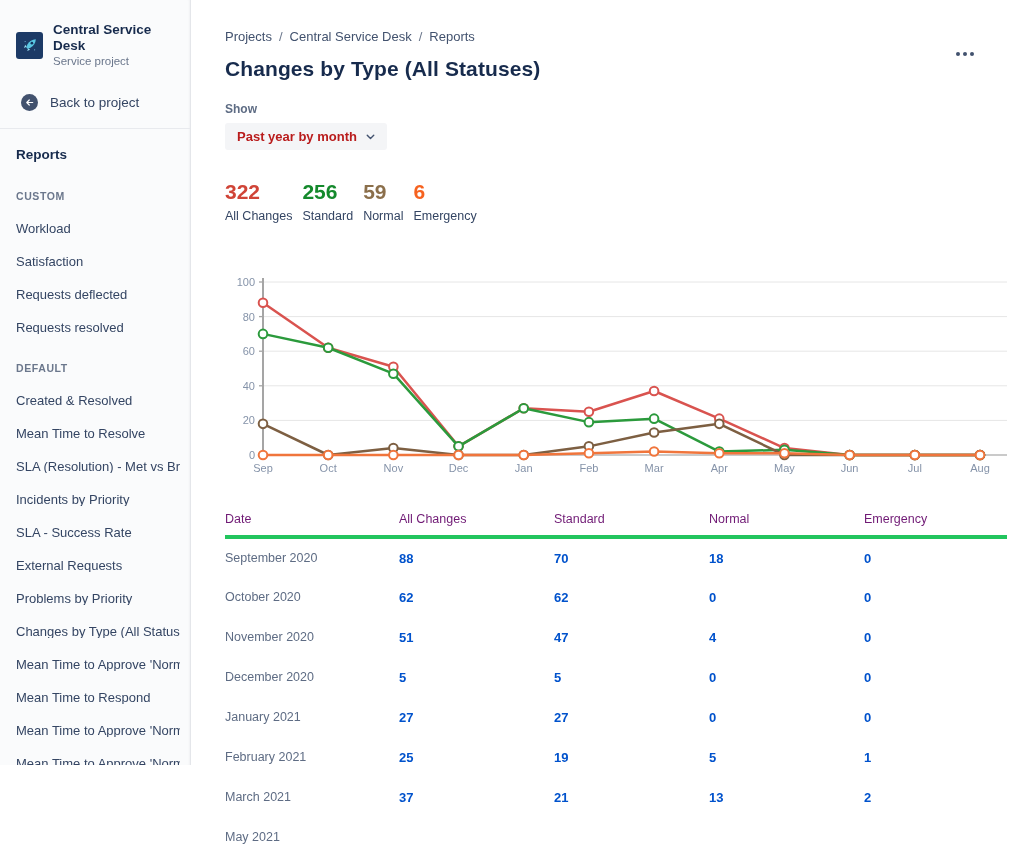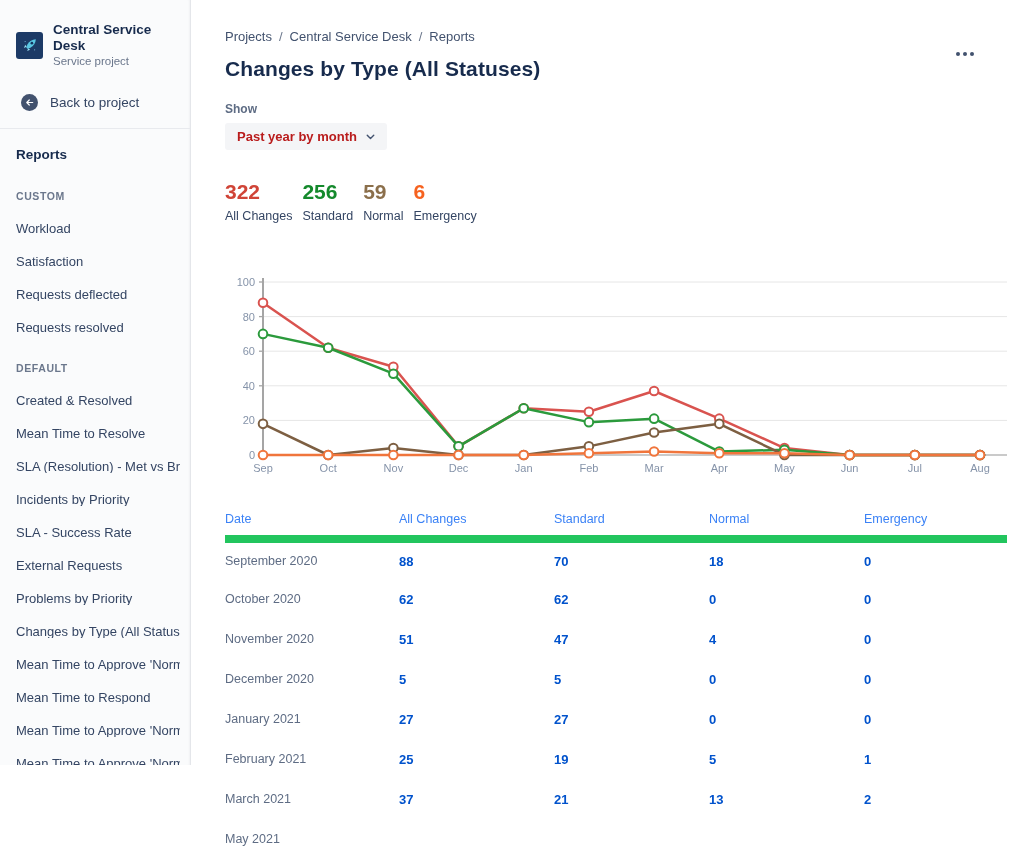--- a/index.html
+++ b/index.html
@@ -45,22 +45,22 @@
     font-family:"Liberation Sans", sans-serif; }
 
   .stats { display:flex; gap:10px; margin-top:29px; }
   .stat-value { font-size:21px; font-weight:700; line-height:1.2; }
   .stat-label { font-size:12.5px; color:#344563; margin-top:5px; }
 
   .chart-wrap { margin-top:51px; width:792px; height:212px; }
 
   .data-table { margin-top:20px; width:782px; border-collapse:collapse; table-layout:fixed; }
   .data-table col.c0 { width:162px; }
-  .data-table th { text-align:left; font-size:12.5px; font-weight:500; color:#3b82f6;
-    padding:6px 0 9px 0; border-bottom:8px solid #22c55e; }
+  .data-table th { text-align:left; font-size:12.5px; font-weight:500; color:#701a75;
+    padding:6px 0 9px 0; border-bottom:4px solid #22c55e; }
   .data-table th.num { padding-left:12px; }
   .data-table td { height:40px; vertical-align:middle; }
   .date-cell { font-size:12.5px; font-weight:500; color:#5e6c84; }
   .num-cell { padding-left:12px; }
   .num-link { font-size:13px; font-weight:700; color:#0052cc; text-decoration:none; cursor:pointer; }
 </style>
 </head>
 <body>
 
 <div class="app">

